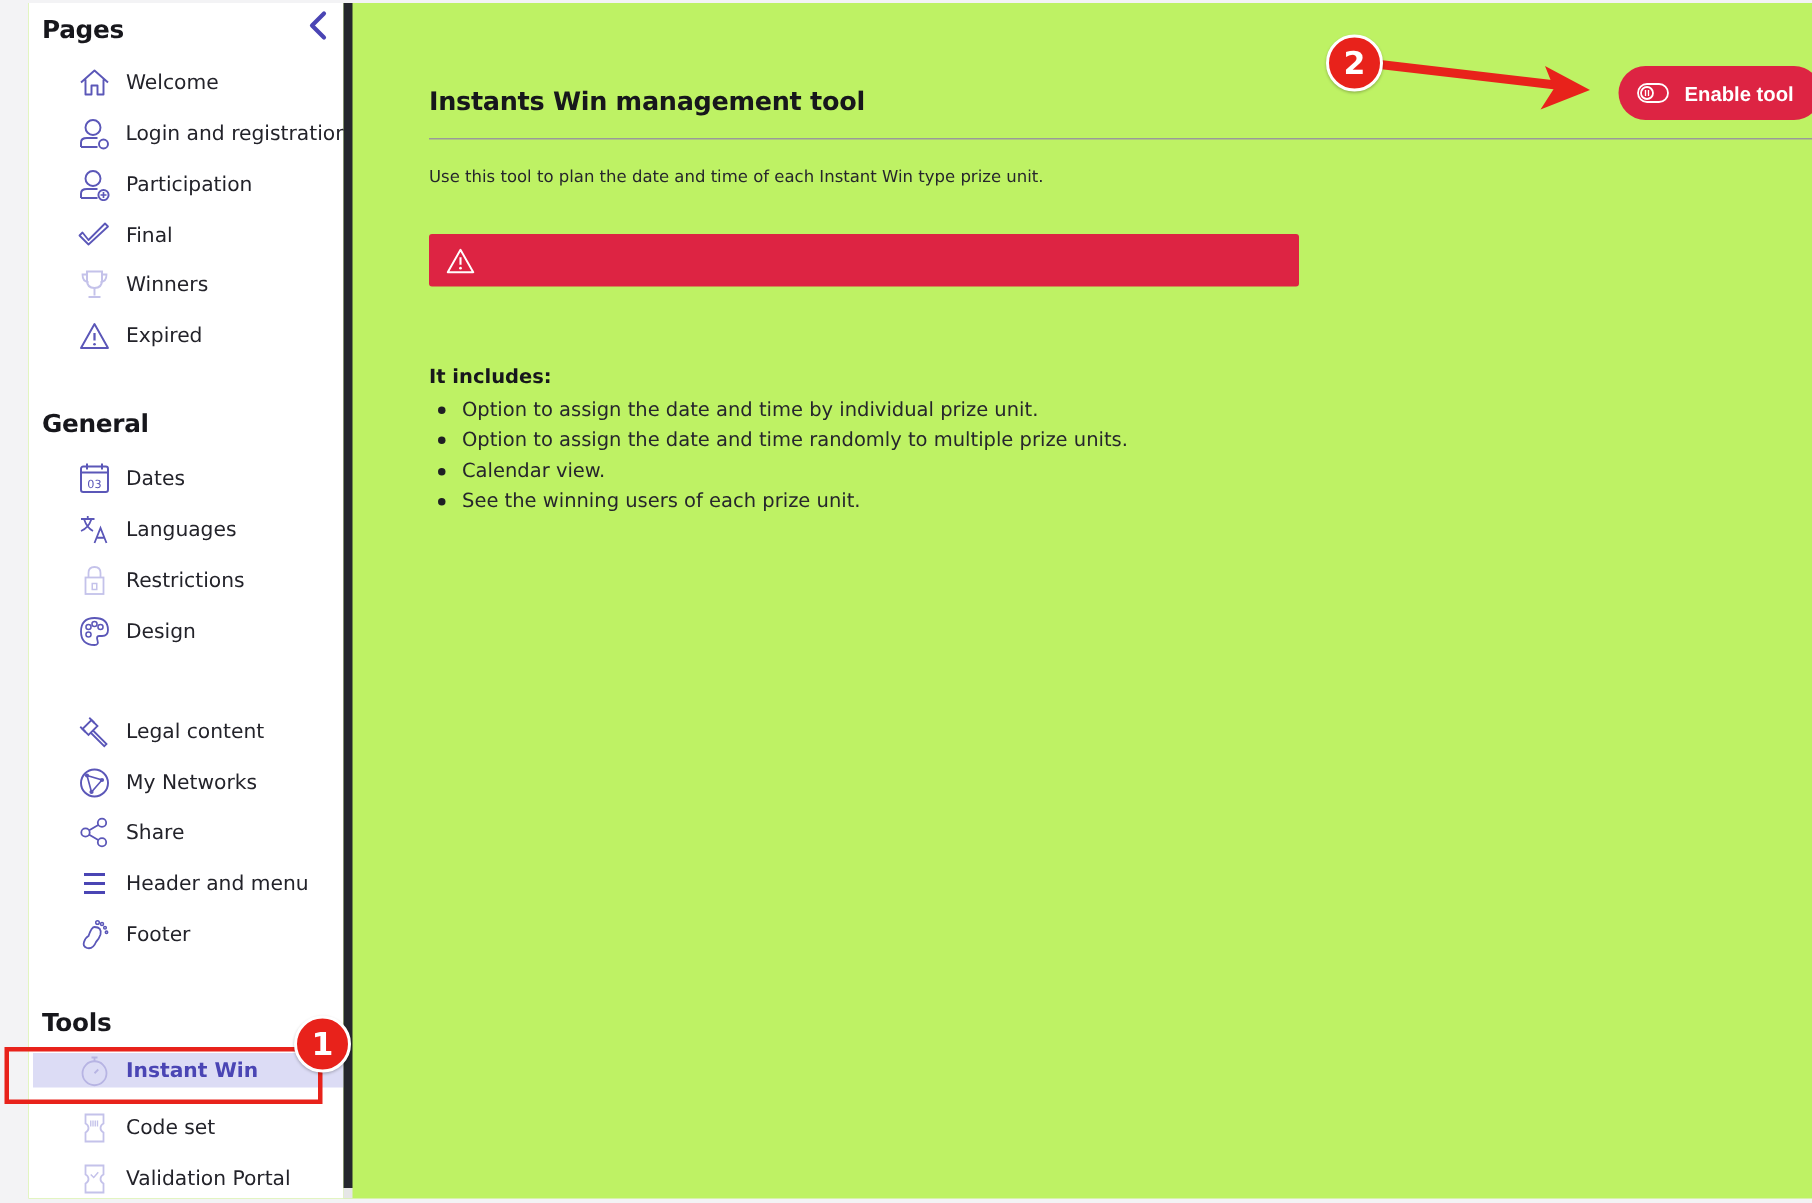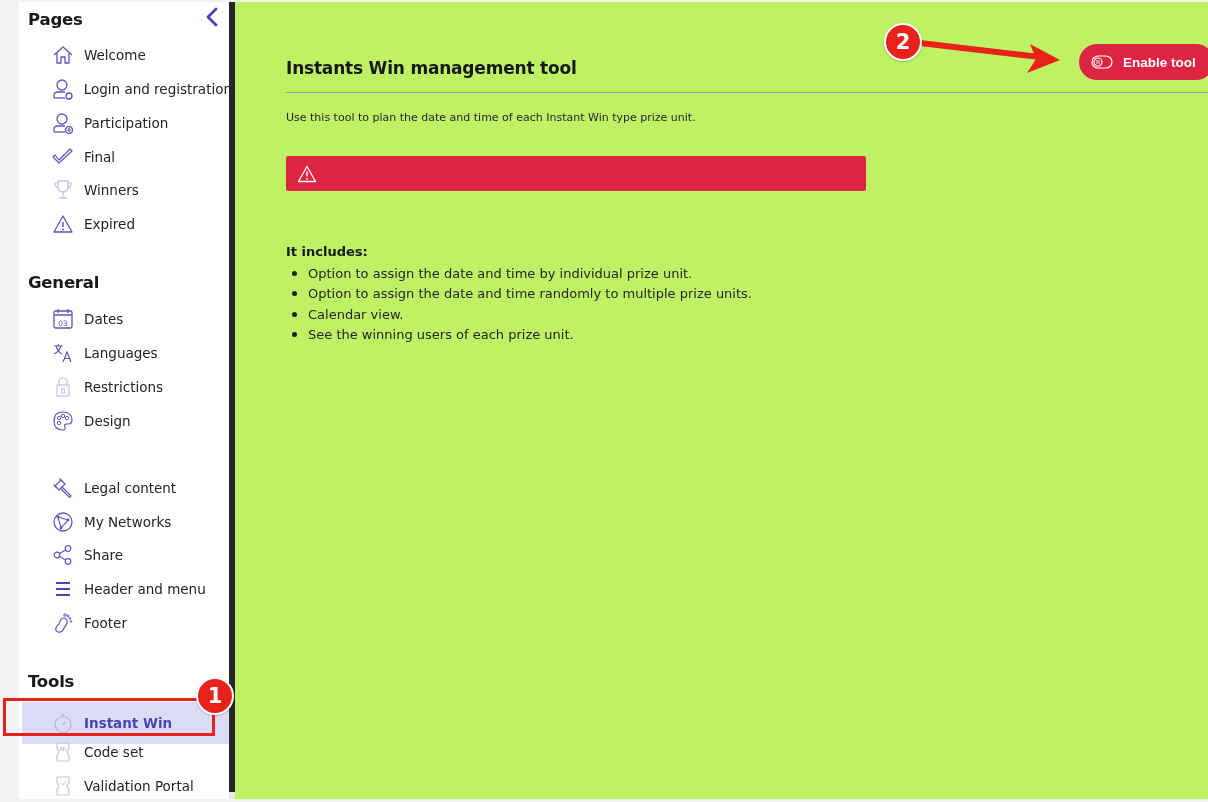--- a/index.html
+++ b/index.html
@@ -206,21 +206,21 @@
             <circle cx="16" cy="4" r="1" fill="none" stroke="#5b57b8" stroke-width="1"></circle>
             <circle cx="18" cy="6.5" r="0.9" fill="none" stroke="#5b57b8" stroke-width="1"></circle>
             <circle cx="19" cy="9.5" r="0.8" fill="none" stroke="#5b57b8" stroke-width="1"></circle>
           </svg>
         </span>
       <span class="label">Footer</span>
     </div>
 
     <div class="section-title" style="top:670px">Tools</div>
 
-    <div class="nav-item active" style="top:700px; height:42px;">
+    <div class="nav-item active" style="top:700px; height:23px;">
       <span class="icon">
           <svg width="22" height="22" viewBox="0 0 22 22">
             <circle cx="11" cy="12.5" r="8" fill="none" stroke="#b7b4e3" stroke-width="1.2"></circle>
             <path d="M9 2 H13 M11 2 V4.5" stroke="#b7b4e3" stroke-width="1.2"></path>
             <path d="M11 12.5 L13.5 10" stroke="#b7b4e3" stroke-width="1.2"></path>
           </svg>
         </span>
       <span class="label">Instant Win</span>
     </div>
     <div class="nav-item" style="top:734px">

